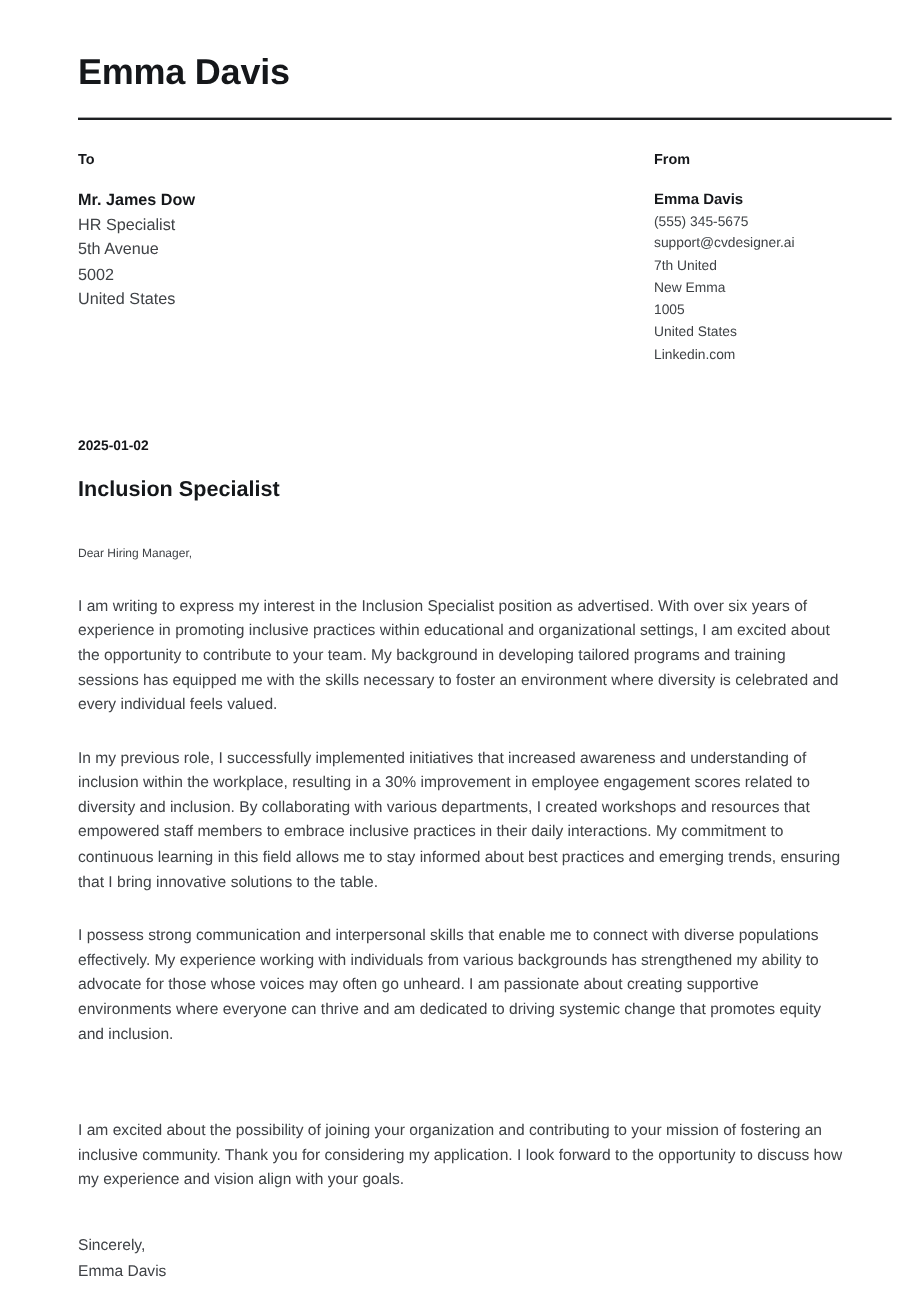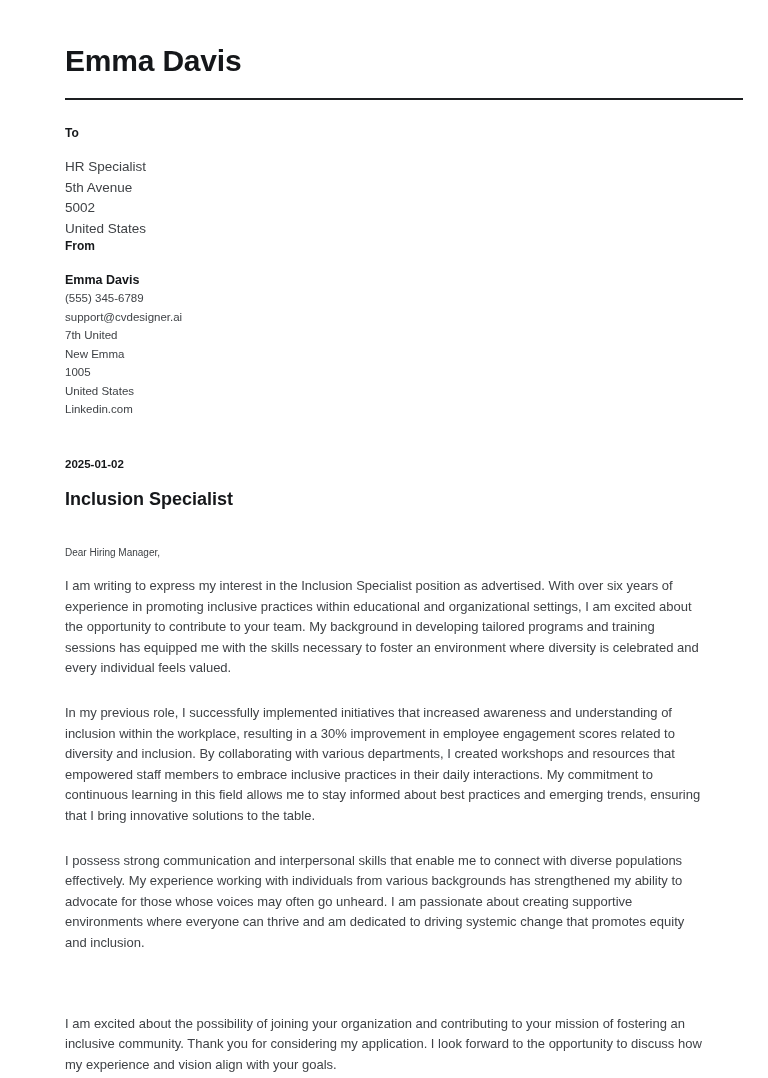--- a/index.html
+++ b/index.html
@@ -35,21 +35,20 @@
   }
   .header-rule {
     margin-top: 21px;
     border-top: 2px solid #1d1f21;
     width: 678px;
   }
   
   .address-section {
     display: flex;
     margin-top: 26px;
-    flex-direction: column;
   }
   .addr-col-to {
     width: 480px;
   }
   .addr-col-from {
     flex: 1;
   }
   .addr-label {
     font-size: 12px;
     font-weight: bold;
@@ -76,21 +75,21 @@
     font-size: 12.5px;
     line-height: 18.5px;
   }
   .addr-col-from .addr-line {
     font-size: 11.5px;
     line-height: 18.5px;
     color: #3f4246;
   }
   
   .meta {
-    margin-top: 38px;
+    margin-top: 60px;
   }
   .letter-date {
     font-size: 11.5px;
     font-weight: bold;
     color: #15171a;
     line-height: 1.3;
   }
   .letter-subject {
     font-size: 18px;
     font-weight: bold;
@@ -99,21 +98,21 @@
     margin-top: 16px;
   }
   .salutation {
     font-size: 10px;
     color: #3f4246;
     line-height: 1.4;
     margin-top: 35px;
   }
   
   .letter-body {
-    margin-top: 16px;
+    margin-top: 26px;
   }
   .body-paragraph {
     font-size: 13px;
     line-height: 20.6px;
     color: #3f4246;
     margin: 0 0 24px 0;
     max-width: 678px;
     text-align: left;
   }
   .body-paragraph:last-child {
@@ -149,32 +148,33 @@
   <div class="header">
     <h1 class="applicant-name">Emma Davis</h1>
     <div class="header-rule"></div>
   </div>
 
   <div class="address-section">
 
     <div class="addr-col-to">
       <div class="addr-label">To</div>
       <div class="addr-body">
+        <div class="addr-name">Mr. James Dow</div>
         <div class="addr-line">HR Specialist</div>
         <div class="addr-line">5th Avenue</div>
         <div class="addr-line">5002</div>
         <div class="addr-line">United States</div>
       </div>
     </div>
 
     <div class="addr-col-from">
       <div class="addr-label">From</div>
       <div class="addr-body">
         <div class="addr-name">Emma Davis</div>
-        <div class="addr-line">(555) 345-6789</div>
+        <div class="addr-line">(555) 345-5675</div>
         <div class="addr-line">support@cvdesigner.ai</div>
         <div class="addr-line">7th United</div>
         <div class="addr-line">New Emma</div>
         <div class="addr-line">1005</div>
         <div class="addr-line">United States</div>
         <div class="addr-line">Linkedin.com</div>
       </div>
     </div>
 
   </div>

